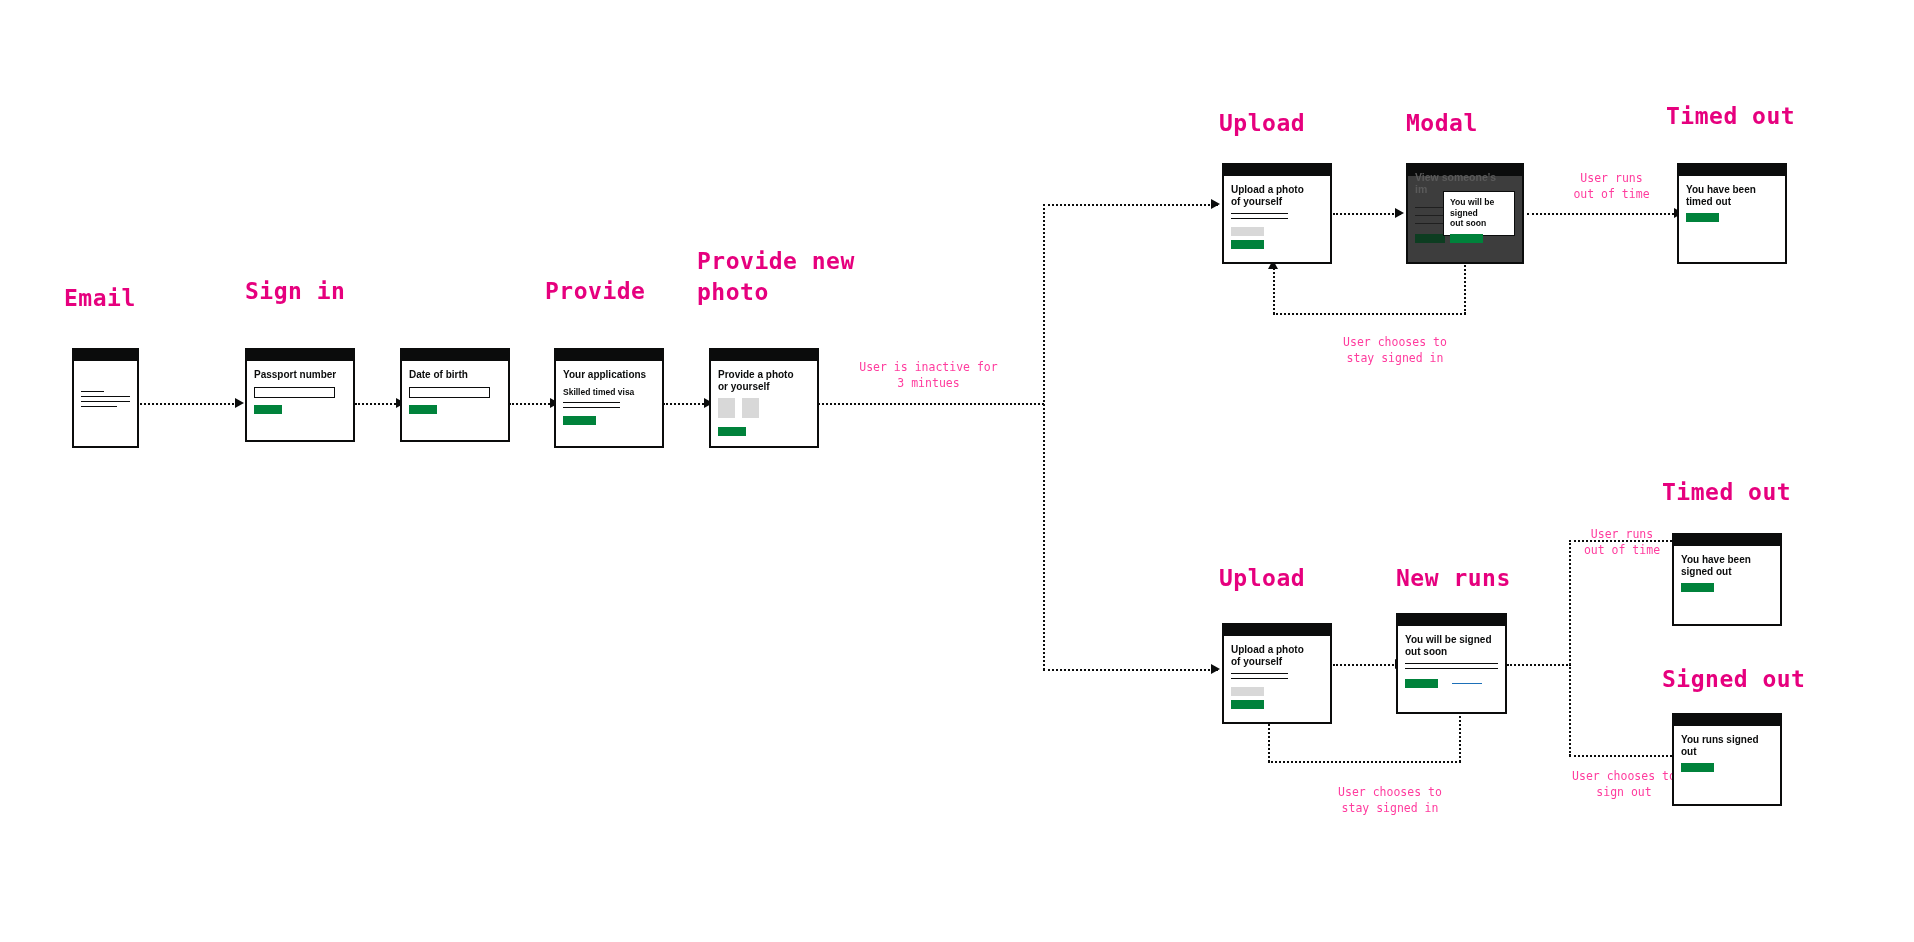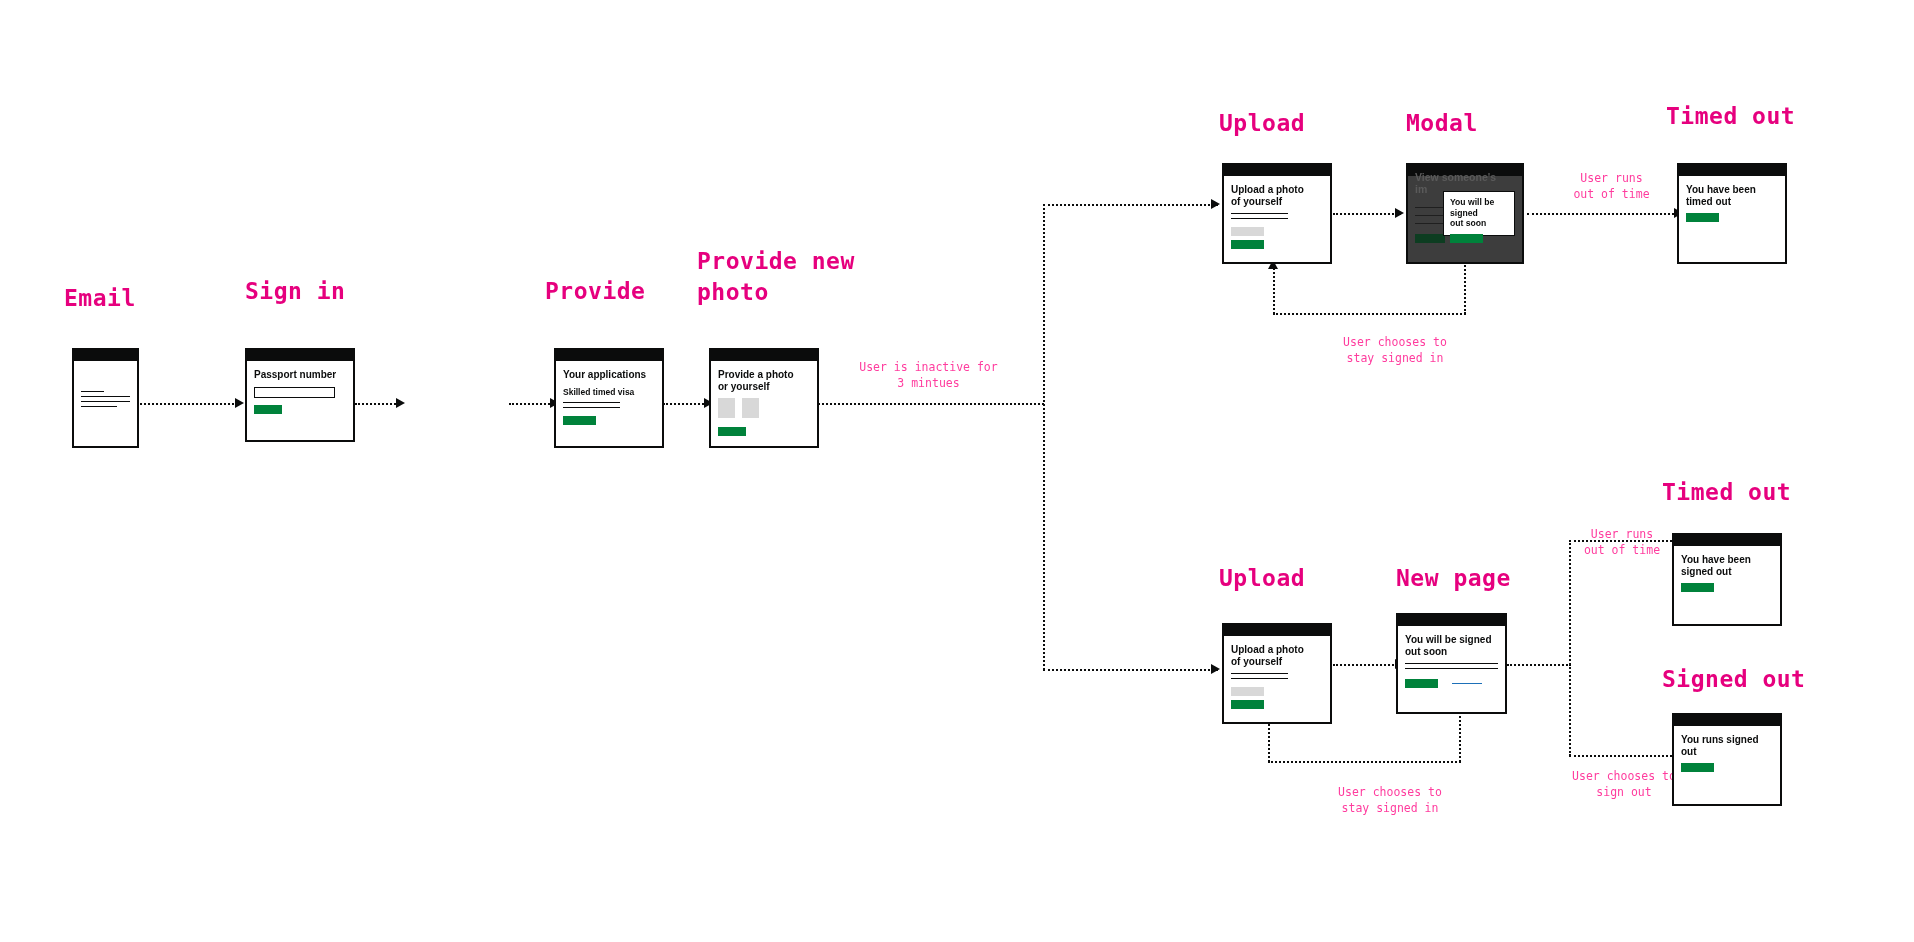--- a/index.html
+++ b/index.html
@@ -189,21 +189,21 @@
 
   <div class="stage-title" style="left:64px; top:283px;">Email</div>
   <div class="stage-title" style="left:245px; top:276px;">Sign in</div>
   <div class="stage-title" style="left:545px; top:276px;">Provide</div>
   <div class="stage-title" style="left:697px; top:246px;">Provide new
 photo</div>
   <div class="stage-title" style="left:1219px; top:108px;">Upload</div>
   <div class="stage-title" style="left:1406px; top:108px;">Modal</div>
   <div class="stage-title" style="left:1666px; top:101px;">Timed out</div>
   <div class="stage-title" style="left:1219px; top:563px;">Upload</div>
-  <div class="stage-title" style="left:1396px; top:563px;">New page</div>
+  <div class="stage-title" style="left:1396px; top:563px;">New runs</div>
   <div class="stage-title" style="left:1662px; top:477px;">Timed out</div>
   <div class="stage-title" style="left:1662px; top:664px;">Signed out</div>
 
   <div class="hline" style="left:140px; top:403px; width:98px;"></div>
   <div class="arrow-r" style="left:235px; top:398px;"></div>
 
   <div class="hline" style="left:355px; top:403px; width:45px;"></div>
   <div class="arrow-r" style="left:396px; top:398px;"></div>
 
   <div class="hline" style="left:509px; top:403px; width:45px;"></div>
@@ -275,20 +275,28 @@
 
   <div class="card" style="left:245px; top:348px; width:110px; height:94px;">
     <div class="card-header"></div>
     <div class="card-body">
       <div class="card-heading">Passport number</div>
       <div class="textbox"></div>
       <div class="greenbtn"></div>
     </div>
   </div>
 
+  <div class="card" style="left:400px; top:348px; width:110px; height:94px;">
+    <div class="card-header"></div>
+    <div class="card-body">
+      <div class="card-heading">Date of birth</div>
+      <div class="textbox"></div>
+      <div class="greenbtn"></div>
+    </div>
+  </div>
 
   <div class="card" style="left:554px; top:348px; width:110px; height:100px;">
     <div class="card-header"></div>
     <div class="card-body">
       <div class="card-heading">Your applications</div>
       <div class="card-sub">Skilled timed visa</div>
       <div class="rule w62"></div>
       <div class="rule w62" style="margin-bottom:8px;"></div>
       <div class="greenbtn wide"></div>
     </div>

